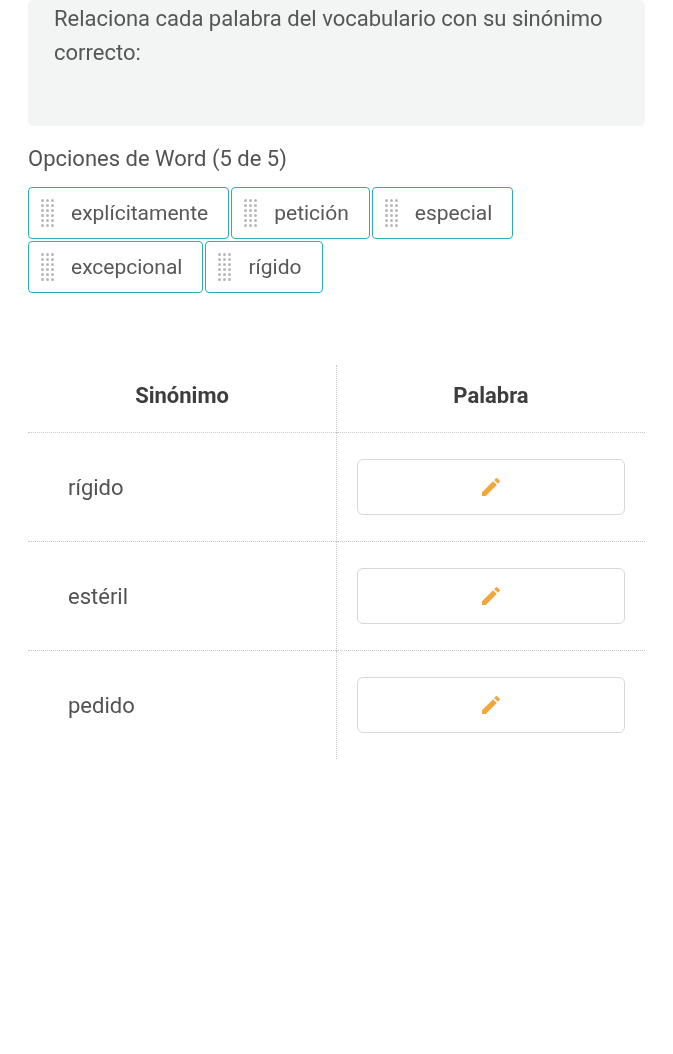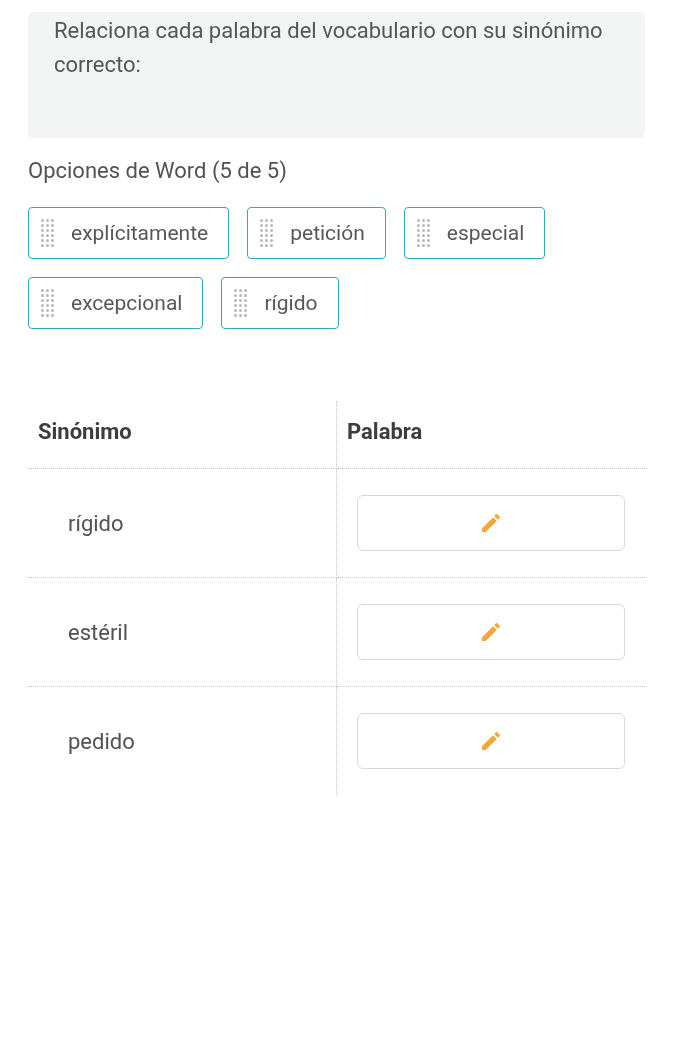--- a/index.html
+++ b/index.html
@@ -9,42 +9,42 @@
     }
     body {
       font-family: -apple-system, BlinkMacSystemFont, "Segoe UI", Roboto, Helvetica, Arial, sans-serif;
       background: #ffffff;
       width: 673px;
       color: #4a4a4a;
     }
     .prompt-box {
       background: #f3f4f4;
       border-radius: 6px;
-      margin: 12px 28px 20px 28px;
+      margin: 0 28px 20px 28px;
       padding: 0 26px 56px 26px;
     }
     .prompt-text {
       font-size: 22px;
       line-height: 1.55;
       color: #565656;
       padding-top: 2px;
     }
     .options-area {
       padding: 0 28px;
     }
     .options-title {
       font-size: 22px;
       color: #525252;
-      margin-bottom: 24px;
+      margin-bottom: 16px;
       font-weight: 400;
     }
     .options-row {
       display: flex;
       flex-wrap: wrap;
-      gap: 18px;
+      gap: 2px;
     }
     .option-chip {
       display: inline-flex;
       align-items: center;
       border: 1.5px solid #29b0b7;
       border-radius: 4px;
       padding: 12px 20px 12px 12px;
       background: #fff;
       cursor: grab;
       user-select: none;
@@ -75,21 +75,21 @@
     }
     .match-table {
       width: 100%;
       border-collapse: collapse;
     }
     .match-table th {
       font-size: 22px;
       font-weight: 700;
       color: #3d3d3d;
       padding: 18px 10px 24px 10px;
-      text-align: left;
+      text-align: center;
     }
     .match-table td {
       border-top: 1px dotted #c8c8c8;
       padding: 26px 20px;
       vertical-align: middle;
     }
     .match-table th:first-child,
     .match-table td:first-child {
       border-right: 1px dotted #c8c8c8;
       width: 50%;

